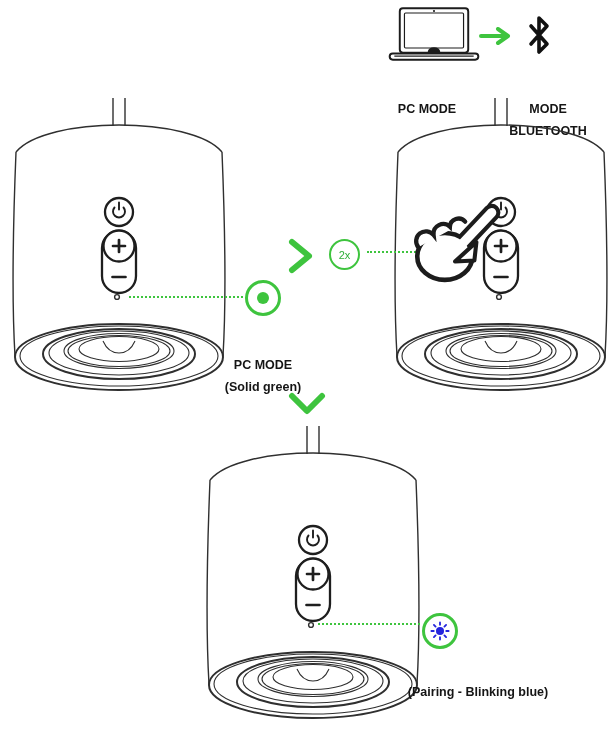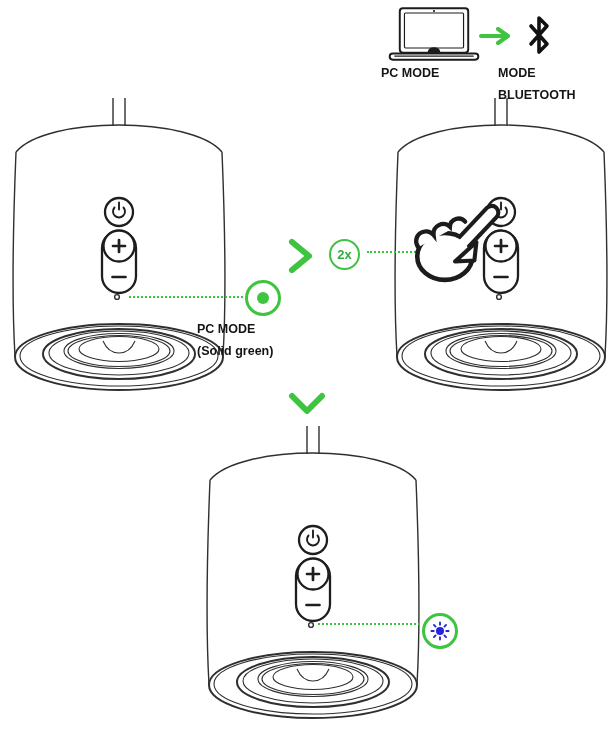--- a/index.html
+++ b/index.html
@@ -1,36 +1,36 @@
 <!DOCTYPE html>
 <html><head>
 <meta charset="utf-8">
 <style>
   html,body{margin:0;padding:0;}
   body{width:613px;height:737px;position:relative;background:#ffffff;overflow:hidden;
        font-family:"Liberation Sans", sans-serif;}
   .abs{position:absolute;}
-  .label{font-weight:700;font-size:12.5px;color:#151515;line-height:22px;white-space:nowrap;}
+  .label{font-weight:700;font-size:12.5px;color:#151515;text-align:center;line-height:22px;white-space:nowrap;margin-top:36px;}
   .label div{white-space:nowrap;}
   
   .ln{fill:none;stroke:#2f2f2f;stroke-width:1.4px;}
   .r1{fill:none;stroke:#2f2f2f;stroke-width:1.1px;}
   .r2{fill:none;stroke:#2f2f2f;stroke-width:2px;}
   .btn{fill:#ffffff;stroke:#1e1e1e;stroke-width:2.3px;}
   .glyph{fill:none;stroke:#1e1e1e;stroke-width:1.9px;stroke-linecap:round;}
   .glyph2{fill:none;stroke:#1e1e1e;stroke-width:2.7px;stroke-linecap:round;}
   .led{fill:#ffffff;stroke:#2f2f2f;stroke-width:1.4px;}
   .lt{fill:none;stroke:#1c1c1c;stroke-width:2.5px;}
   .lt2{fill:none;stroke:#1c1c1c;stroke-width:1.5px;}
   
   .dotted{height:0;border-top:2px dotted #3ec43e;}
   .gcircle{border:3px solid #3ec43e;border-radius:50%;background:#fff;
            display:flex;align-items:center;justify-content:center;box-sizing:content-box;}
   .gdot{width:12px;height:12px;border-radius:50%;background:#3ec43e;}
-  .badge{font-size:13px;font-weight:700;color:#2fae3a;}
+  .badge{font-size:11px;font-weight:400;color:#2fae3a;}
 </style>
 </head>
 <body>
 
 <svg width="0" height="0" style="position:absolute" aria-hidden="true">
   <defs>
     <g id="spk-art">
       <g>
         <line class="ln" x1="107" y1="2" x2="107" y2="30"></line>
         <line class="ln" x1="119" y1="2" x2="119" y2="30"></line>
@@ -137,13 +137,14 @@
 <div class="abs gcircle" style="left:422px;top:613px;width:30px;height:30px">
   <svg width="22" height="22" viewBox="0 0 24 24">
     <circle cx="12" cy="12" r="4.4" fill="#2424dd"></circle>
     <g stroke="#2424dd" stroke-width="2" stroke-linecap="round">
       <path d="M12,2.6 L12,5.2 M12,18.8 L12,21.4 M2.6,12 L5.2,12 M18.8,12 L21.4,12"></path>
       <path d="M12,2.6 L12,5.2 M12,18.8 L12,21.4 M2.6,12 L5.2,12 M18.8,12 L21.4,12" transform="rotate(45 12 12)"></path>
     </g>
   </svg>
 </div>
 <div class="abs label" style="left:393px;top:646px;width:170px;line-height:21px">
+  <div>(Pairing - Blinking blue)</div>
 </div>
 
 </body></html>

